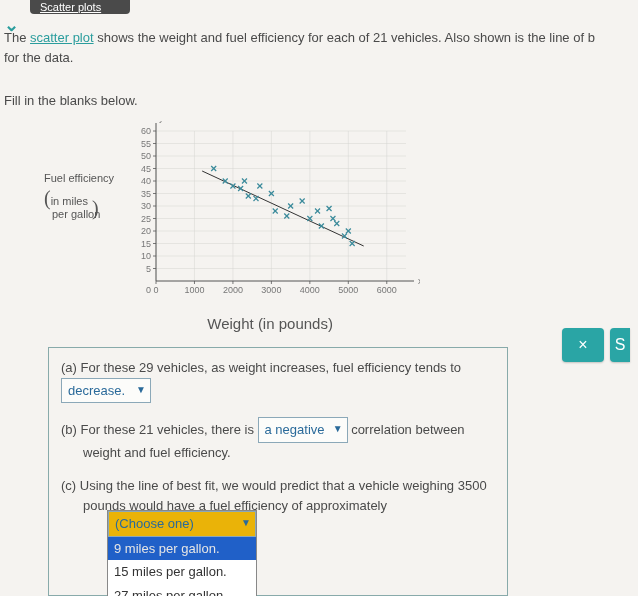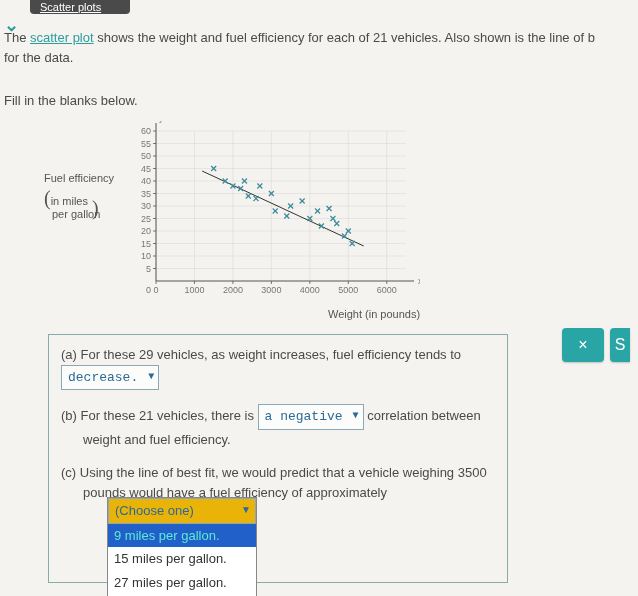--- a/index.html
+++ b/index.html
@@ -44,40 +44,39 @@
     font-size: 11px;
     color: #555;
     text-align: left;
     margin-right: 6px;
     margin-top: 50px;
     line-height: 1.3;
   }
   .paren { font-family: serif; font-size: 20px; }
   .plot-wrap { position: relative; }
   svg.plot { display: block; }
-  .xlabel { font-size: 11px; color: #555; text-align: right; margin-top: 5px; }
+  .xlabel { font-size: 15px; color: #555; text-align: center; margin-top: 12px; }
   .qbox {
     border: 1px solid #8aa;
     margin: 12px 10px 0 44px;
     padding: 10px 12px;
     width: 460px;
     background: #f5f3f0;
     position: relative;
   }
   .q { margin-bottom: 14px; }
   .dropdown {
     display: inline-block;
     border: 1px solid #8ba8b8;
     background: #fcfcfa;
     color: #2a6a9a;
     padding: 2px 20px 2px 6px;
     position: relative;
     font-size: 13px;
     min-width: 90px;
-    font-family: Liberation Mono, monospace;
   }
   .dropdown::after {
     content: "▼";
     position: absolute;
     right: 4px;
     top: 3px;
     font-size: 10px;
     color: #2a6a9a;
   }
   .open-list {
@@ -96,21 +95,21 @@
     color: #2a6a9a;
     position: relative;
     background: #eab308;
   }
   .open-list .opt.header::after {
     content: "▼";
     position: absolute;
     right: 4px; top: 3px;
     font-size: 10px; color: #2a6a9a;
   }
-  .open-list .opt.hl { background: #2060c8; color: #5eead4; }
+  .open-list .opt.hl { background: #2060c8; color: #e5e5e5; }
   .btns { position: absolute; right: 8px; top: 328px; display: flex; gap: 6px; }
   .btn {
     width: 42px; height: 34px;
     background: #2aa5a5;
     color: #fff;
     border-radius: 4px;
     display: flex; align-items: center; justify-content: center;
     font-size: 16px;
     box-shadow: 0 1px 2px rgba(0,0,0,.2);
   }

